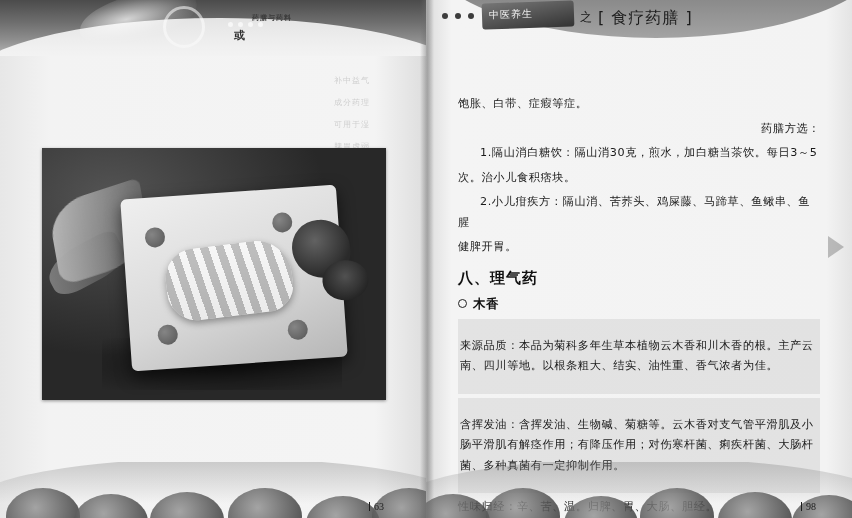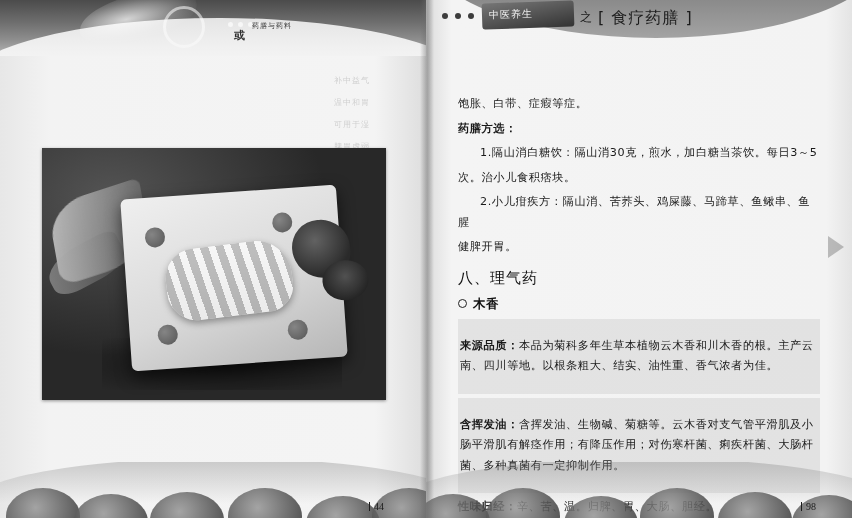--- a/index.html
+++ b/index.html
@@ -95,24 +95,25 @@
   .left-header .dots i {
     display: block;
     width: 5px;
     height: 5px;
     border-radius: 50%;
     background: rgba(250,248,244,0.9);
   }
   .left-header .hdr-text {
     position: absolute;
     left: 252px;
-    top: 21px;
+    top: 13px;
     font-size: 7px;
     color: #3b3b3b;
     letter-spacing: 1px;
+    font-weight: bold;
   }
   .left-header .hdr-mark {
     position: absolute;
     left: 234px;
     top: 28px;
     font-size: 11px;
     color: #2f2f2f;
     font-weight: bold;
   }
 
@@ -353,29 +354,29 @@
     top: 90px;
     width: 362px;
     font-family: "DejaVu Sans", sans-serif;
     font-size: 11.2px;
     line-height: 20.5px;
     color: #1a1a1a;
     letter-spacing: 0.6px;
   }
   .rtext p { margin: 4px 0 1px 0; }
   .rtext .ind { text-indent: 22px; }
-  .rtext .lead { font-weight: bold; }
+  .rtext .lead { font-weight: normal; text-align: right; }
   .block-shade {
     background: rgba(160,158,152,0.20);
     padding: 17px 2px;
     margin: 2px 0 3px -2px;
   }
   .sec-head {
     font-size: 15px;
-    font-weight: normal;
+    font-weight: bold;
     color: #111;
     margin: 10px 0 6px 0;
     letter-spacing: 1px;
   }
   .sub-head {
     font-size: 12.5px;
     font-weight: bold;
     color: #111;
     margin: 2px 0 3px 0;
   }
@@ -415,21 +416,21 @@
           <i></i>
           <i></i>
           <i></i>
         </div>
       <div class="hdr-mark">或</div>
       <div class="hdr-text">药膳与药料</div>
     </div>
 
     <div class="ghost-col">
       <div>补中益气</div>
-      <div>温中和胃</div>
+      <div>成分药理</div>
       <div>可用于湿</div>
       <div>脾胃虚弱</div>
       <div>气虚下陷</div>
       <div>久泻脱肛</div>
       <div>食少便溏</div>
       <div>气不摄血</div>
     </div>
 
     <div class="photo">
       <div class="bg"></div>
@@ -450,21 +451,21 @@
     <div class="bottom-band">
       <div class="wave"></div>
       <div class="blob" style="left:6px;"></div>
       <div class="blob" style="left:74px;bottom:-32px;"></div>
       <div class="blob" style="left:150px;bottom:-30px;"></div>
       <div class="blob" style="left:228px;"></div>
       <div class="blob" style="left:306px;bottom:-34px;"></div>
       <div class="blob" style="left:372px;"></div>
     </div>
 
-    <div class="folio folio-left"><span class="bar"></span><span>44</span></div>
+    <div class="folio folio-left"><span class="bar"></span><span>63</span></div>
   </div>
 
   <div class="page page-right">
 
     <div class="right-header">
       <div class="curve"></div>
       <div class="rdots">
           <i></i>
           <i></i>
           <i></i>

